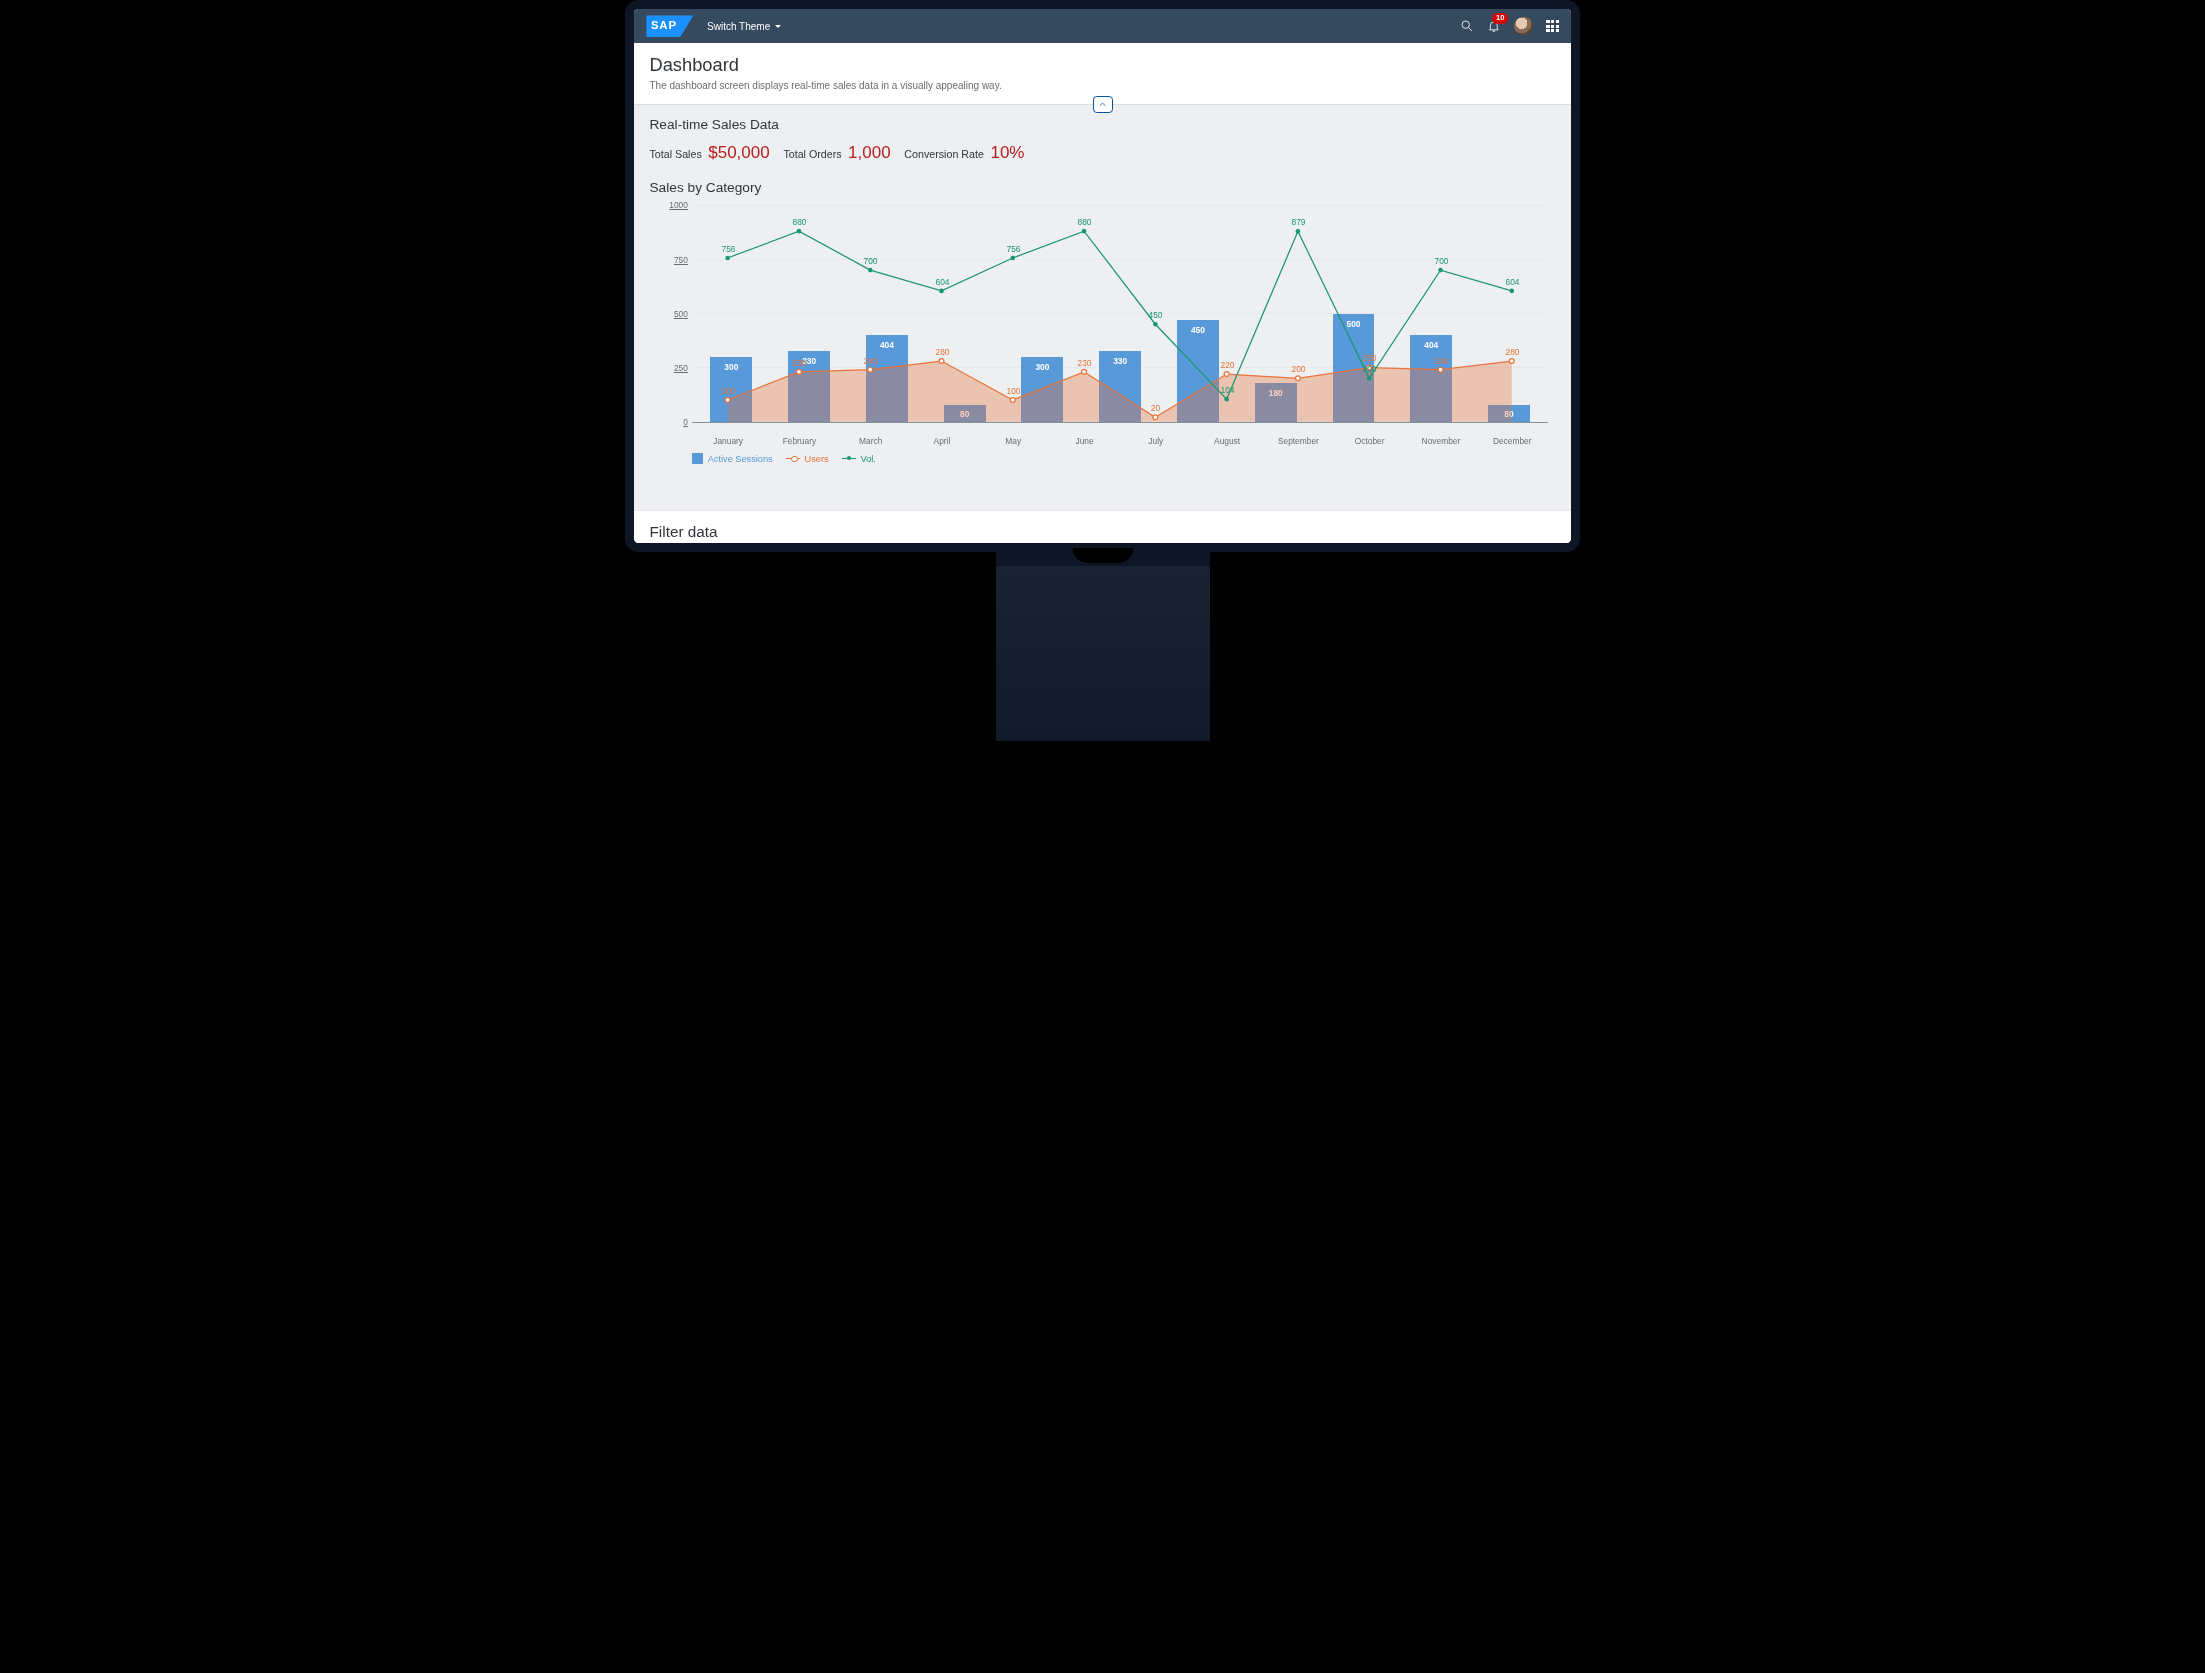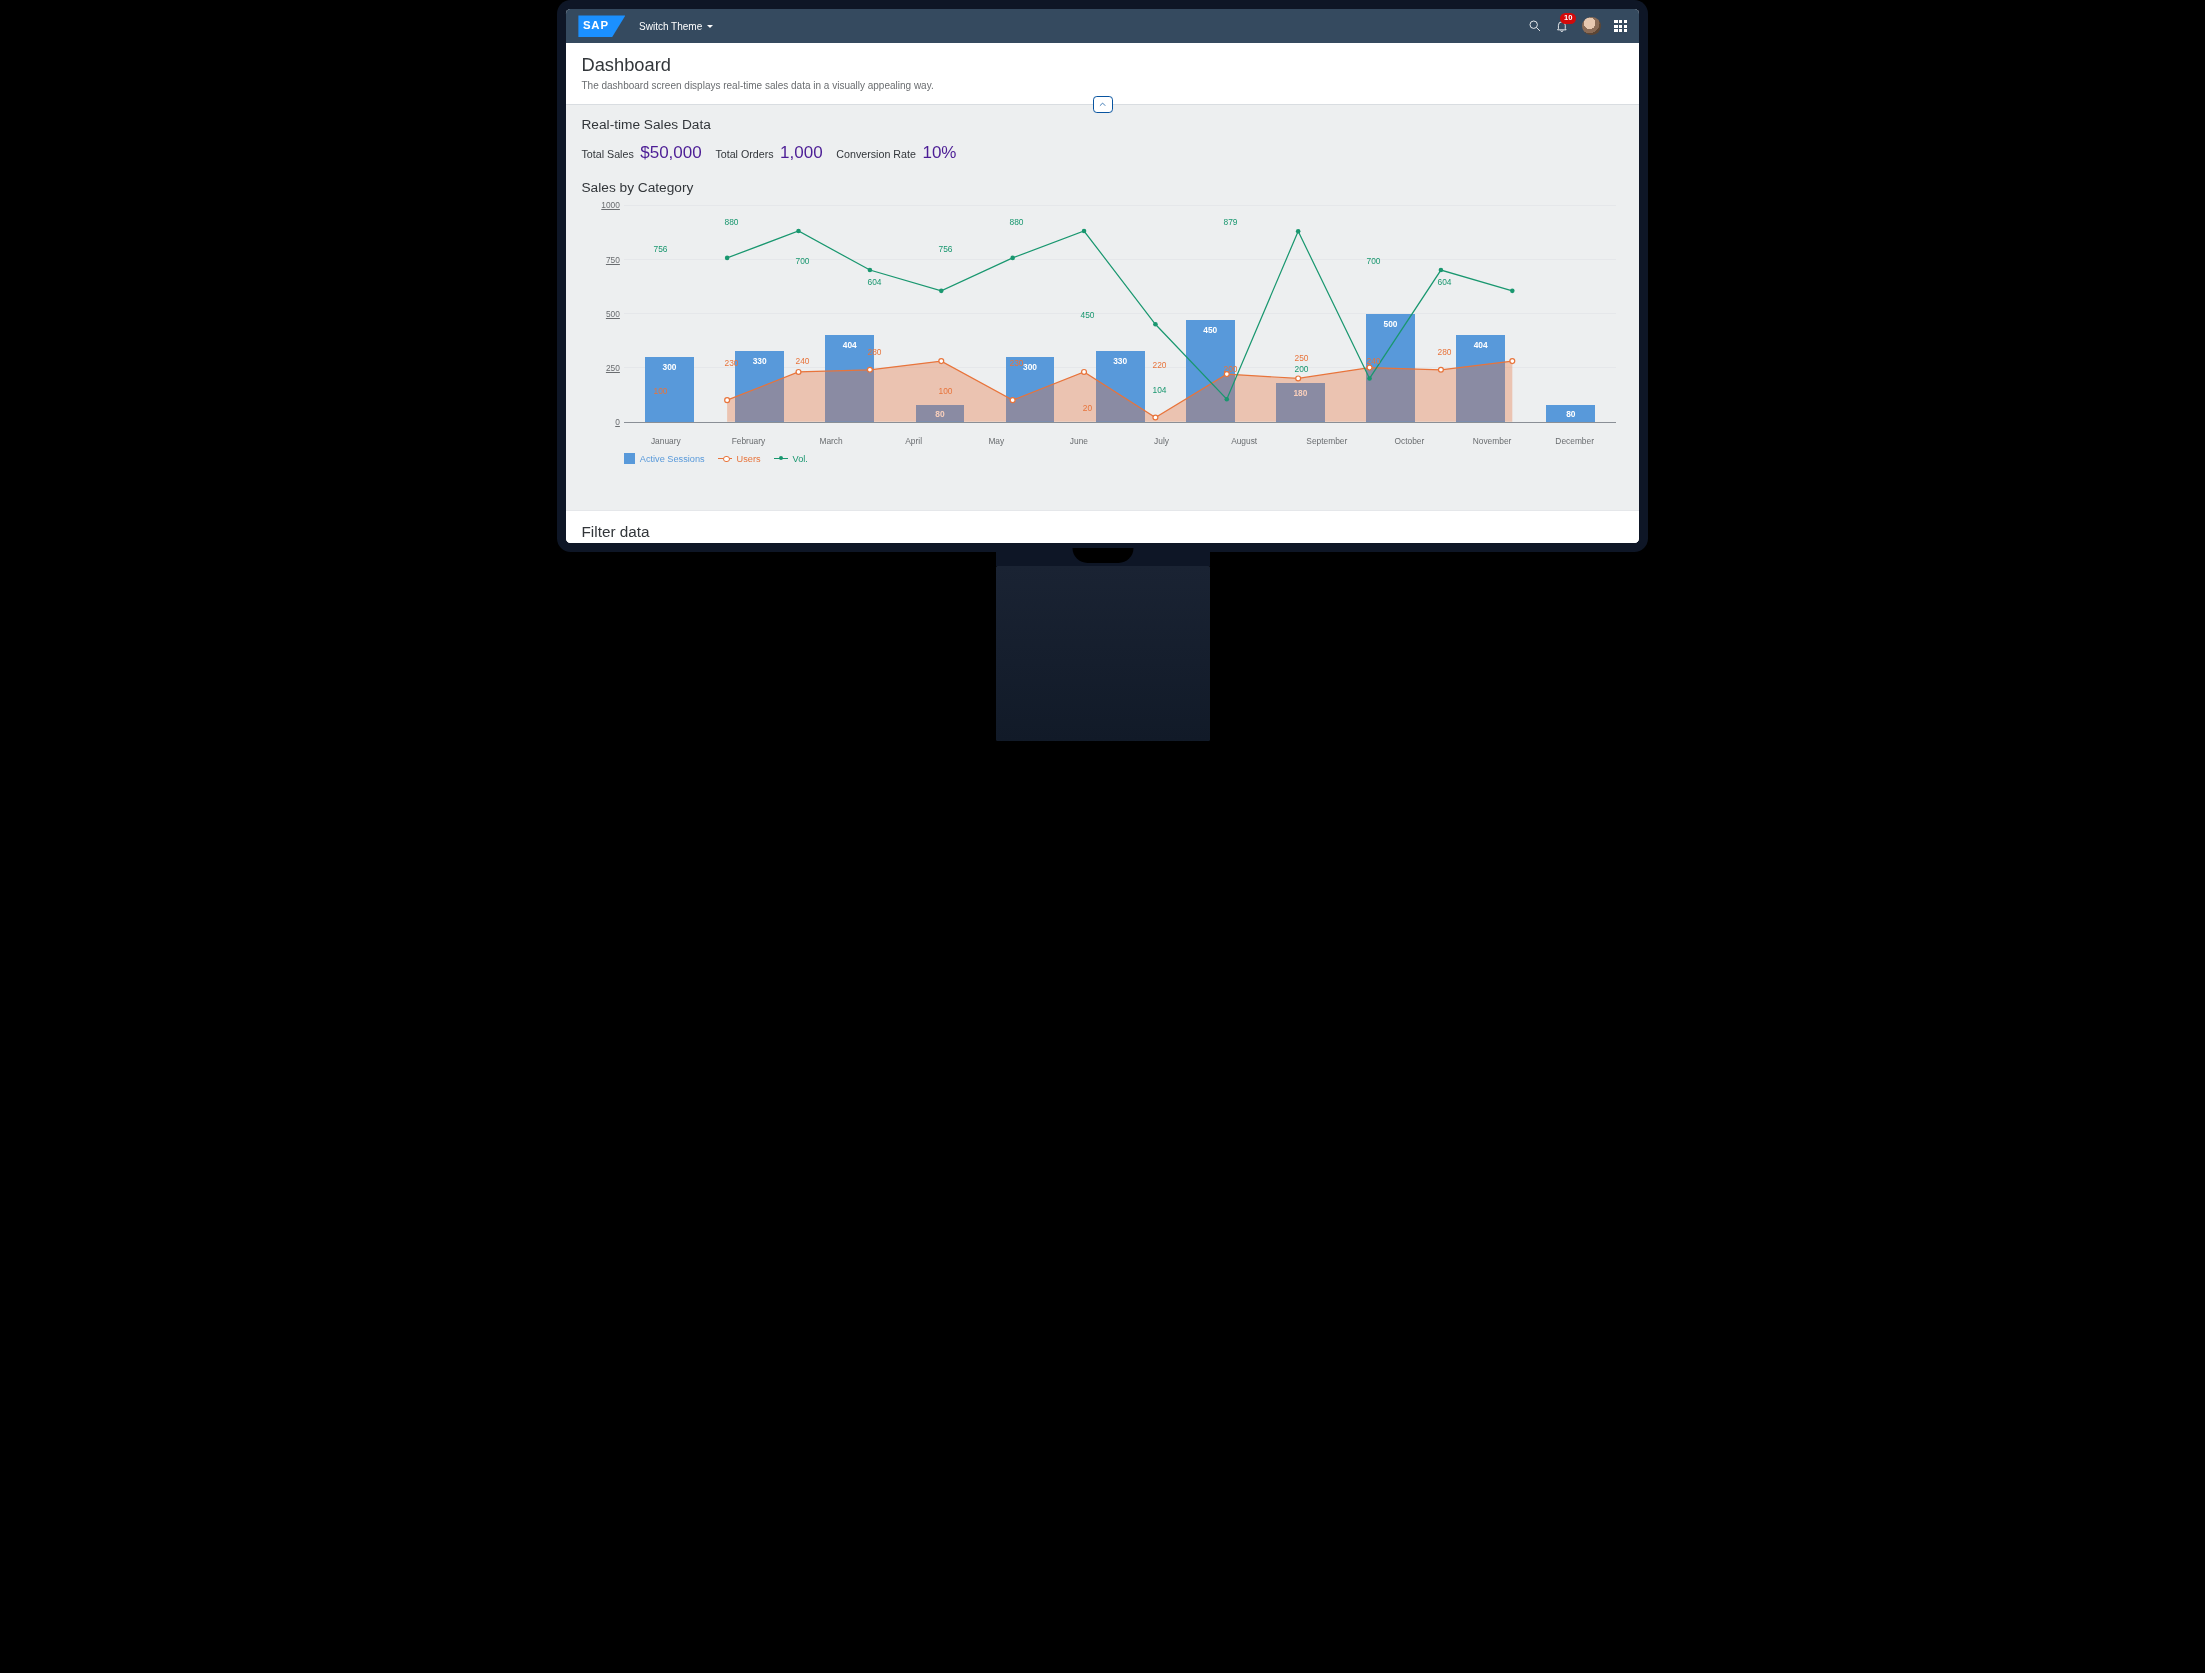--- a/index.html
+++ b/index.html
@@ -5,21 +5,21 @@
   * { box-sizing: border-box; margin: 0; padding: 0; }
   html, body { height: 100%; }
   body {
     font-family: "72", "Helvetica Neue", Arial, sans-serif;
     background: #000;
     display: flex;
     align-items: flex-start;
     justify-content: center;
   }
   .monitor {
-    width: 1091px;
+    width: 955px;
     margin-top: 0;
   }
   .monitor-frame {
     background: #0e1626;
     border-radius: 13.7px;
     padding: 9.2px;
     box-shadow: 0 7.6px 30.5px rgba(0,0,0,0.5);
   }
   .screen {
     background: #edeff0;
@@ -112,21 +112,21 @@
     display:flex; align-items:center; justify-content:center;
     cursor:pointer;
   }
   .collapse-btn svg { width:9.2px; height:9.2px; stroke:#0854a0; fill:none; stroke-width:2; }
 
   
   .section { padding: 12.2px 15.3px 0 15.3px; }
   .section-title { font-size: 13.7px; color: #32363a; font-weight: 400; margin-bottom: 10.7px; }
   .kpis { display:flex; gap: 13.7px; align-items:baseline; margin-bottom: 17px; flex-wrap:wrap;}
   .kpi-label { font-size: 10.7px; color: #32363a; margin-right: 3.1px; }
-  .kpi-value { font-size: 17px; color: #4c1d95; font-weight: 400; }
+  .kpi-value { font-size: 17px; color: #b91c1c; font-weight: 400; }
 
   
   .chart-wrap { padding: 0 15.3px 23px 15.3px; }
   .chart-area {
     position: relative;
     height: 229px;
     margin-left: 43px;
     margin-right: 7.6px;
   }
   .y-axis { position:absolute; left:-43px; top:0; bottom:12.2px; width:43px; }

